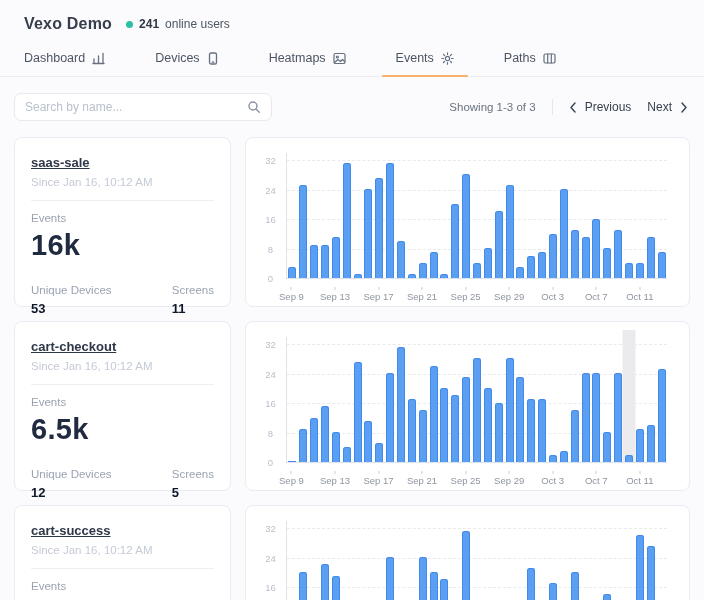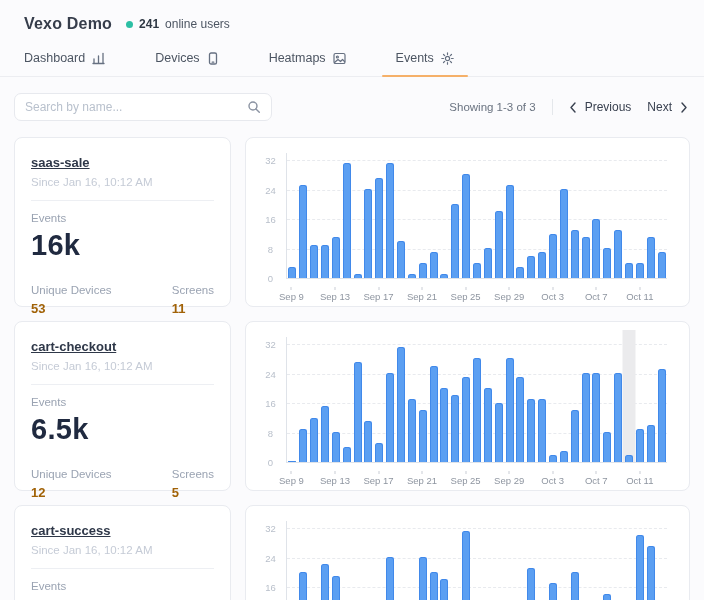--- a/index.html
+++ b/index.html
@@ -37,21 +37,21 @@
   .row { display:flex; gap:14px; padding:0 14px; margin-bottom:14px; }
   .info-card { width:217px; height:170px; background:#fff; border:1px solid #e9ebf0; border-radius:8px;
                padding:15px 16px; flex:none; }
   .event-name { display:inline-block; font-size:13px; font-weight:700; color:#2e3748;
                 text-decoration:underline; cursor:pointer; }
   .since { font-size:11.5px; color:#c5cbd6; margin-top:5px; }
   .sep { border:none; border-top:1px solid #edeff3; margin:12px 0 11px 0; }
   .mlabel { font-size:11.5px; color:#9aa3b2; }
   .big { font-size:29px; font-weight:600; color:#202a40; margin-top:5px; letter-spacing:.3px; }
   .stats { display:flex; justify-content:space-between; margin-top:22px; }
-  .stat .val { font-size:13px; font-weight:700; color:#a16207; margin-top:5px; }
+  .stat .val { font-size:13px; font-weight:700; color:#0f172a; margin-top:5px; }
   .chart-card { flex:1; height:170px; background:#fff; border:1px solid #e9ebf0; border-radius:8px;
                 padding:13px 14px 6px 14px; position:relative; }
   
   .chart-area { position:relative; height:126px; margin:2px 8px 0 26px;
                 border-left:1px solid #dfe3e9; border-bottom:1px solid #dfe3e9; }
   .gridline { position:absolute; left:0; right:0; border-top:1px dashed #e8eaee; }
   .ylab { position:absolute; left:-27px; width:21px; text-align:center; font-size:9.5px; color:#b8bfca;
           transform:translateY(-50%); }
   .bars { position:absolute; left:0; right:0; top:0; bottom:0; display:flex; align-items:flex-end; z-index:1; }
   .slot { flex:1; display:flex; justify-content:center; align-items:flex-end; height:100%; }
@@ -115,20 +115,29 @@
   </div>
   <div class="tab active">
     <span>Events</span>
     <span>
       <svg width="13" height="13" viewBox="0 0 13 13" fill="none" stroke-width="1.2" stroke-linecap="round">
         <circle cx="6.5" cy="6.5" r="2.1"></circle>
         <path d="M6.5 .8v1.7M6.5 10.5v1.7M.8 6.5h1.7M10.5 6.5h1.7M2.5 2.5l1.2 1.2M9.3 9.3l1.2 1.2M10.5 2.5 9.3 3.7M3.7 9.3 2.5 10.5"></path>
       </svg>
       </span>
   </div>
+  <div class="tab">
+    <span>Paths</span>
+    <span>
+      <svg width="13" height="13" viewBox="0 0 13 13" fill="none" stroke-width="1.2" stroke-linecap="round" stroke-linejoin="round">
+        <rect x="1" y="2" width="11" height="9" rx="1.4"></rect>
+          <path d="M4.7 2v9M8.3 2v9"></path>
+      </svg>
+      </span>
+  </div>
 </div>
 
 <div class="toolbar">
   <div class="search">
     <input type="text" placeholder="Search by name..." style="">
     <span>
       <svg width="14" height="14" viewBox="0 0 14 14" fill="none" stroke="#8b93a2" stroke-width="1.4" stroke-linecap="round">
         <circle cx="6" cy="6" r="4"></circle>
           <path d="M9.2 9.2 12.3 12.3"></path>
       </svg>

